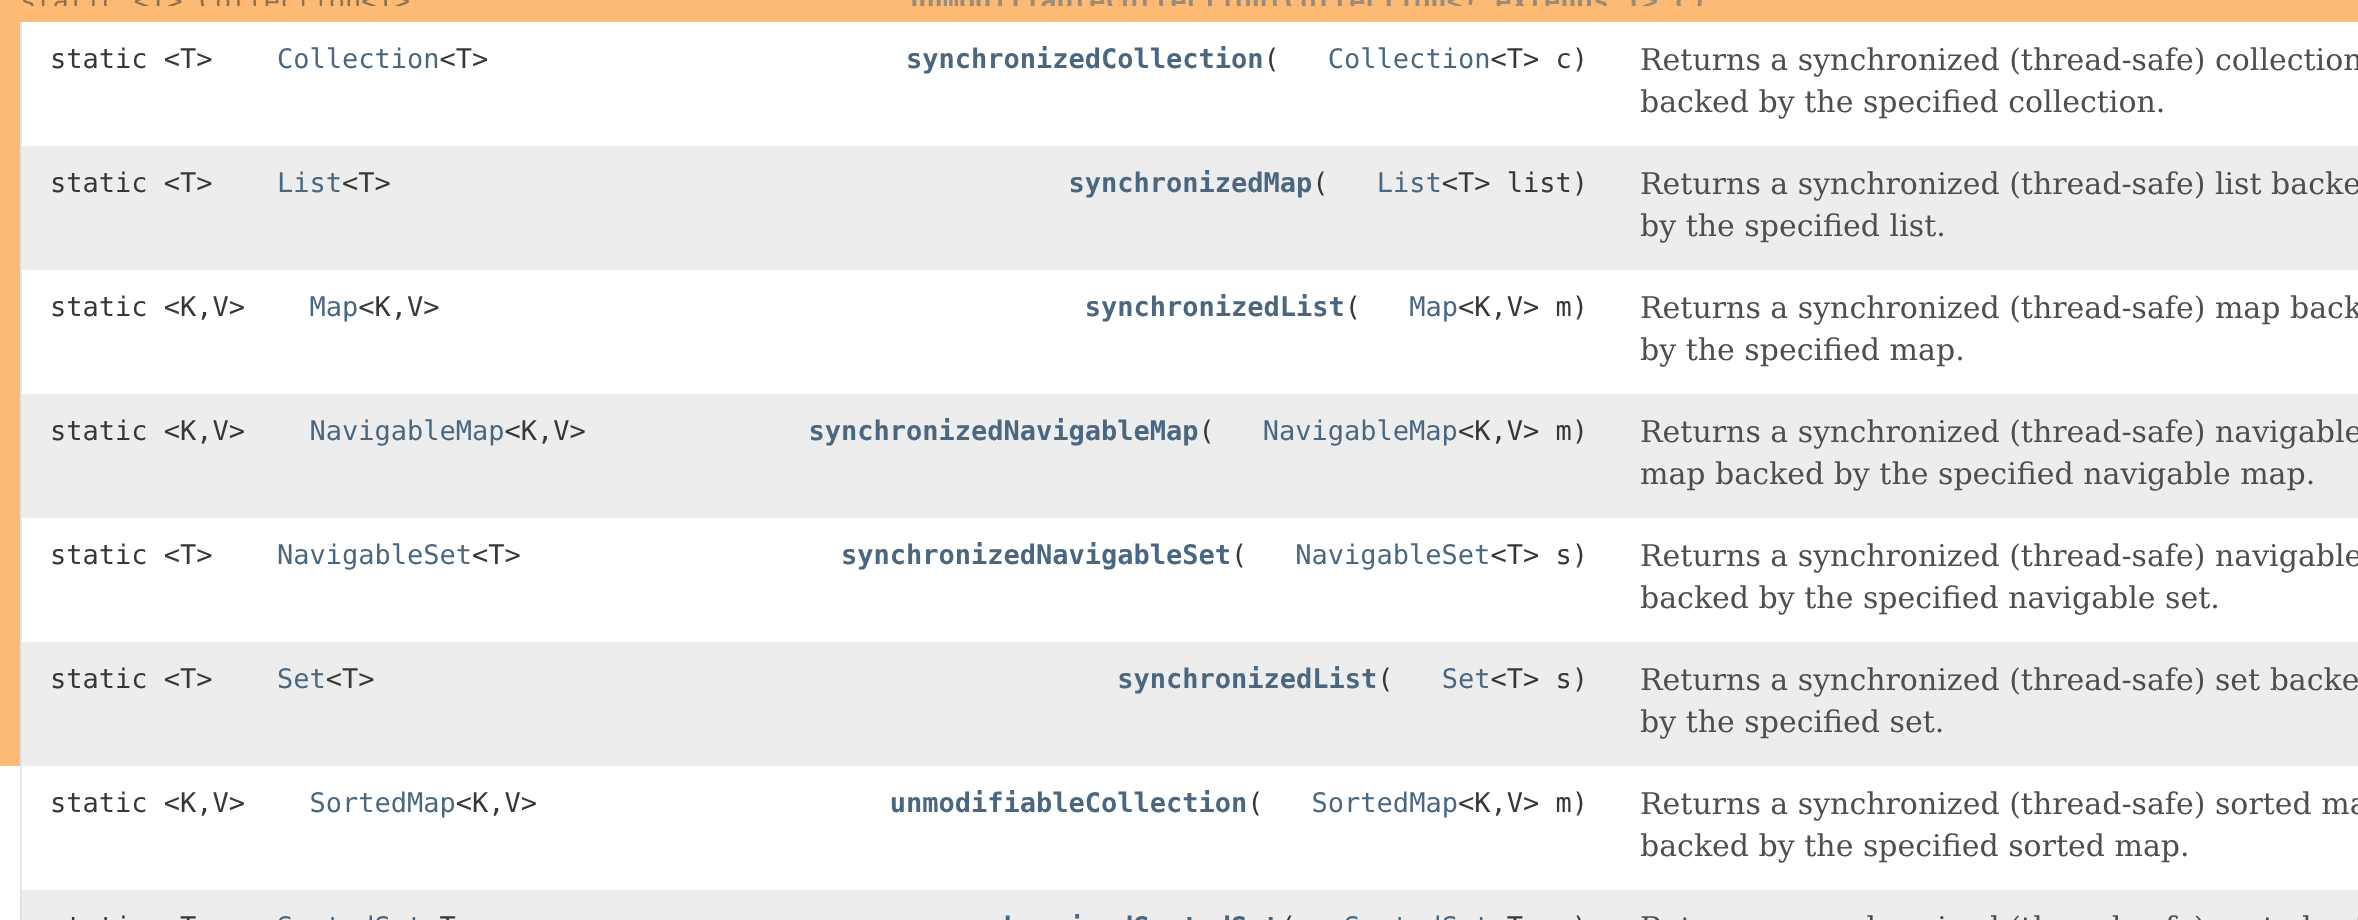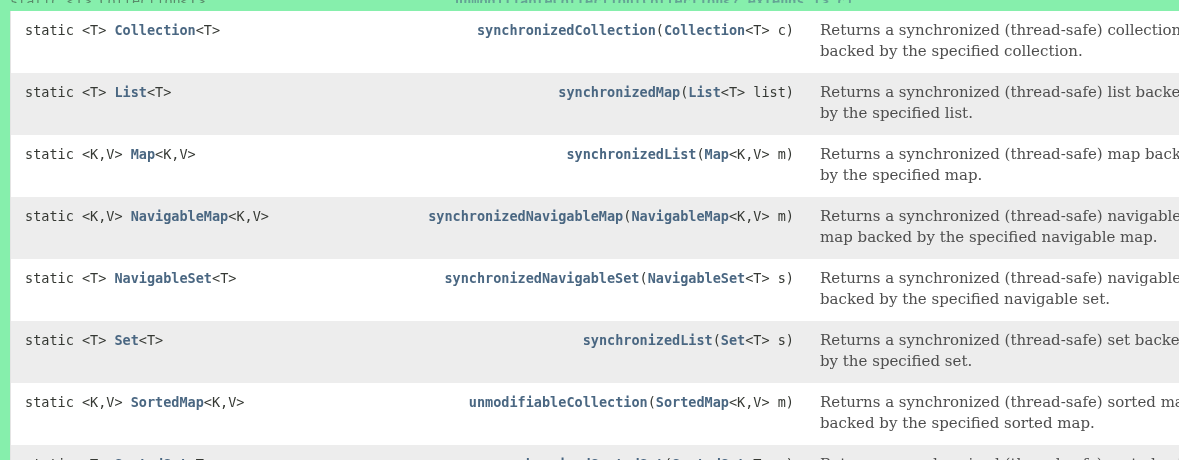--- a/index.html
+++ b/index.html
@@ -10,22 +10,22 @@
   body {
     width: 1179px;
     height: 460px;
     overflow: hidden;
     font-family: "DejaVu Sans", sans-serif;
   }
 
   .page {
     position: relative;
     width: 1179px;
-    height: 460px;
-    background: #86efac;
+    height: 383px;
+    background: #fdba74;
   }
 
   
   .clipped-top {
     position: absolute;
     left: 10px;
     top: -9px;
     width: 1147px;
     height: 12px;
     overflow: hidden;
@@ -84,22 +84,23 @@
     width: 390px;
     font-family: "DejaVu Serif", serif;
     font-size: 15px;
     line-height: 21px;
     color: #4e4e4e;
     padding-left: 14px !important;
   }
 
   .type-link {
     color: #4a6782;
-    font-weight: bold;
+    font-weight: normal;
     text-decoration: none;
+    margin-left: 24px;
   }
   .method-link {
     color: #4a6782;
     font-weight: bold;
     text-decoration: none;
   }
   .plain { color: #353833; }
   .generic { color: #353833; font-weight: normal; }
 </style>
 </head>

